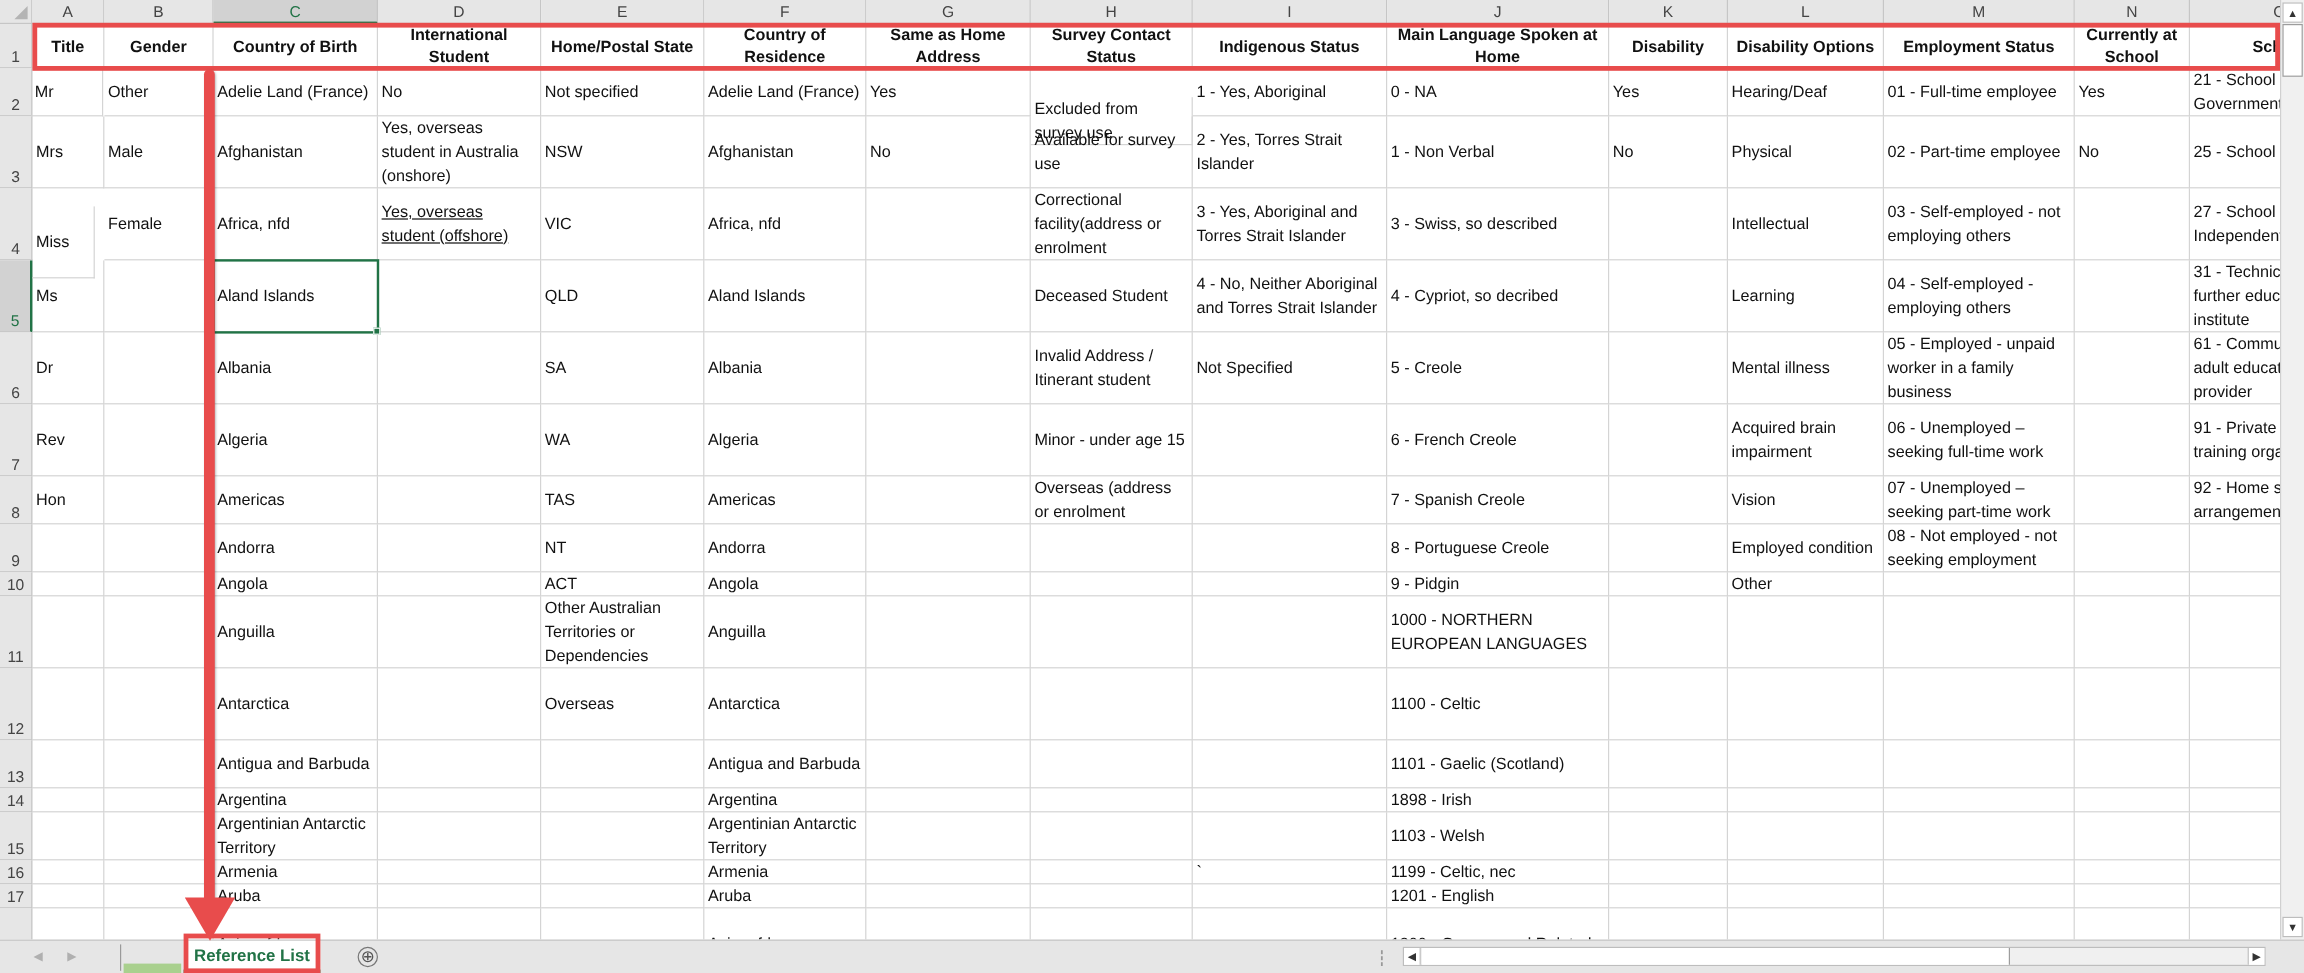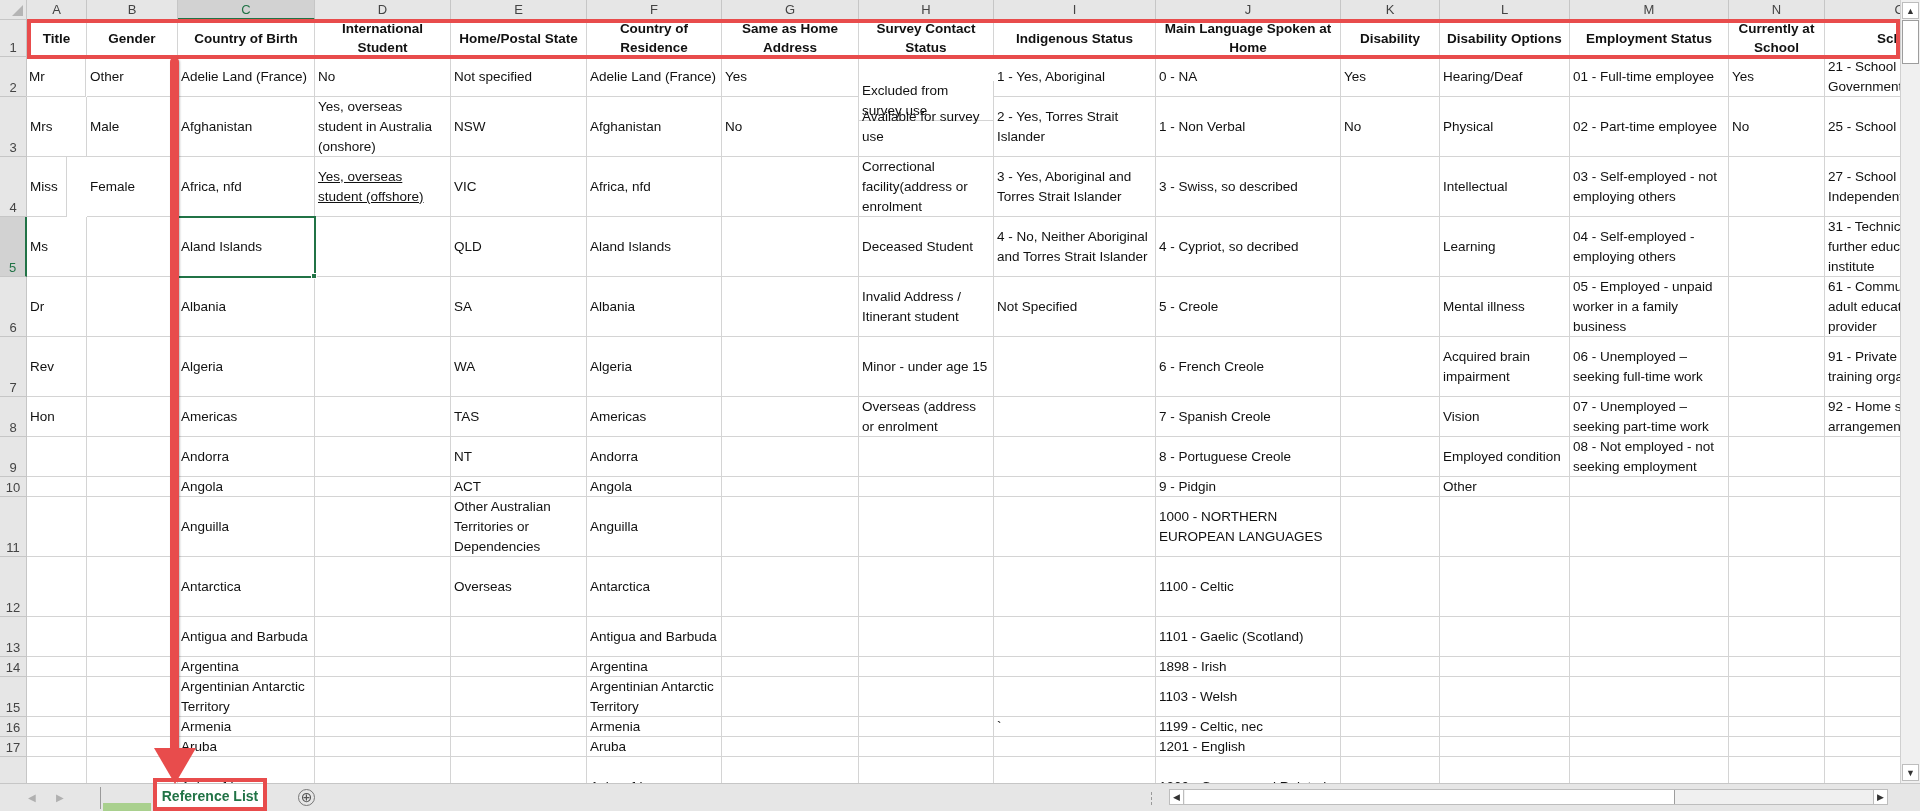--- a/index.html
+++ b/index.html
@@ -144,21 +144,21 @@
         <div class="cell" style="left: 587px; top: 97px; width: 135px; height: 60px;">Afghanistan</div>
         <div class="cell" style="left: 722px; top: 97px; width: 137px; height: 60px;">No</div>
         <div class="cell" style="left: 859px; top: 97px; width: 135px; height: 60px;">Available for survey use</div>
         <div class="cell" style="left: 994px; top: 97px; width: 162px; height: 60px;">2 - Yes, Torres Strait Islander</div>
         <div class="cell" style="left: 1156px; top: 97px; width: 185px; height: 60px;">1 - Non Verbal</div>
         <div class="cell" style="left: 1341px; top: 97px; width: 99px; height: 60px;">No</div>
         <div class="cell" style="left: 1440px; top: 97px; width: 130px; height: 60px;">Physical</div>
         <div class="cell" style="left: 1570px; top: 97px; width: 159px; height: 60px;">02 - Part-time employee</div>
         <div class="cell" style="left: 1729px; top: 97px; width: 96px; height: 60px;">No</div>
         <div class="cell" style="left: 1825px; top: 97px; width: 150px; height: 60px;">25 - School</div>
-        <div class="cell" style="left: 27px; top: 157px; width: 40px; height: 60px; text-align: right;">Miss</div>
+        <div class="cell" style="left: 27px; top: 172px; width: 52px; height: 60px; text-align: right;">Miss</div>
         <div class="cell" style="left: 87px; top: 157px; width: 91px; height: 60px;">Female</div>
         <div class="cell" style="left: 178px; top: 157px; width: 137px; height: 60px;">Africa, nfd</div>
         <div class="cell" style="left: 315px; top: 157px; width: 136px; height: 60px; text-decoration: underline;">Yes, overseas student (offshore)</div>
         <div class="cell" style="left: 451px; top: 157px; width: 136px; height: 60px;">VIC</div>
         <div class="cell" style="left: 587px; top: 157px; width: 135px; height: 60px;">Africa, nfd</div>
         <div class="cell" style="left: 722px; top: 157px; width: 137px; height: 60px;"></div>
         <div class="cell" style="left: 859px; top: 157px; width: 135px; height: 60px;">Correctional facility(address or enrolment</div>
         <div class="cell" style="left: 994px; top: 157px; width: 162px; height: 60px;">3 - Yes, Aboriginal and Torres Strait Islander</div>
         <div class="cell" style="left: 1156px; top: 157px; width: 185px; height: 60px;">3 - Swiss, so described</div>
         <div class="cell" style="left: 1341px; top: 157px; width: 99px; height: 60px;"></div>

